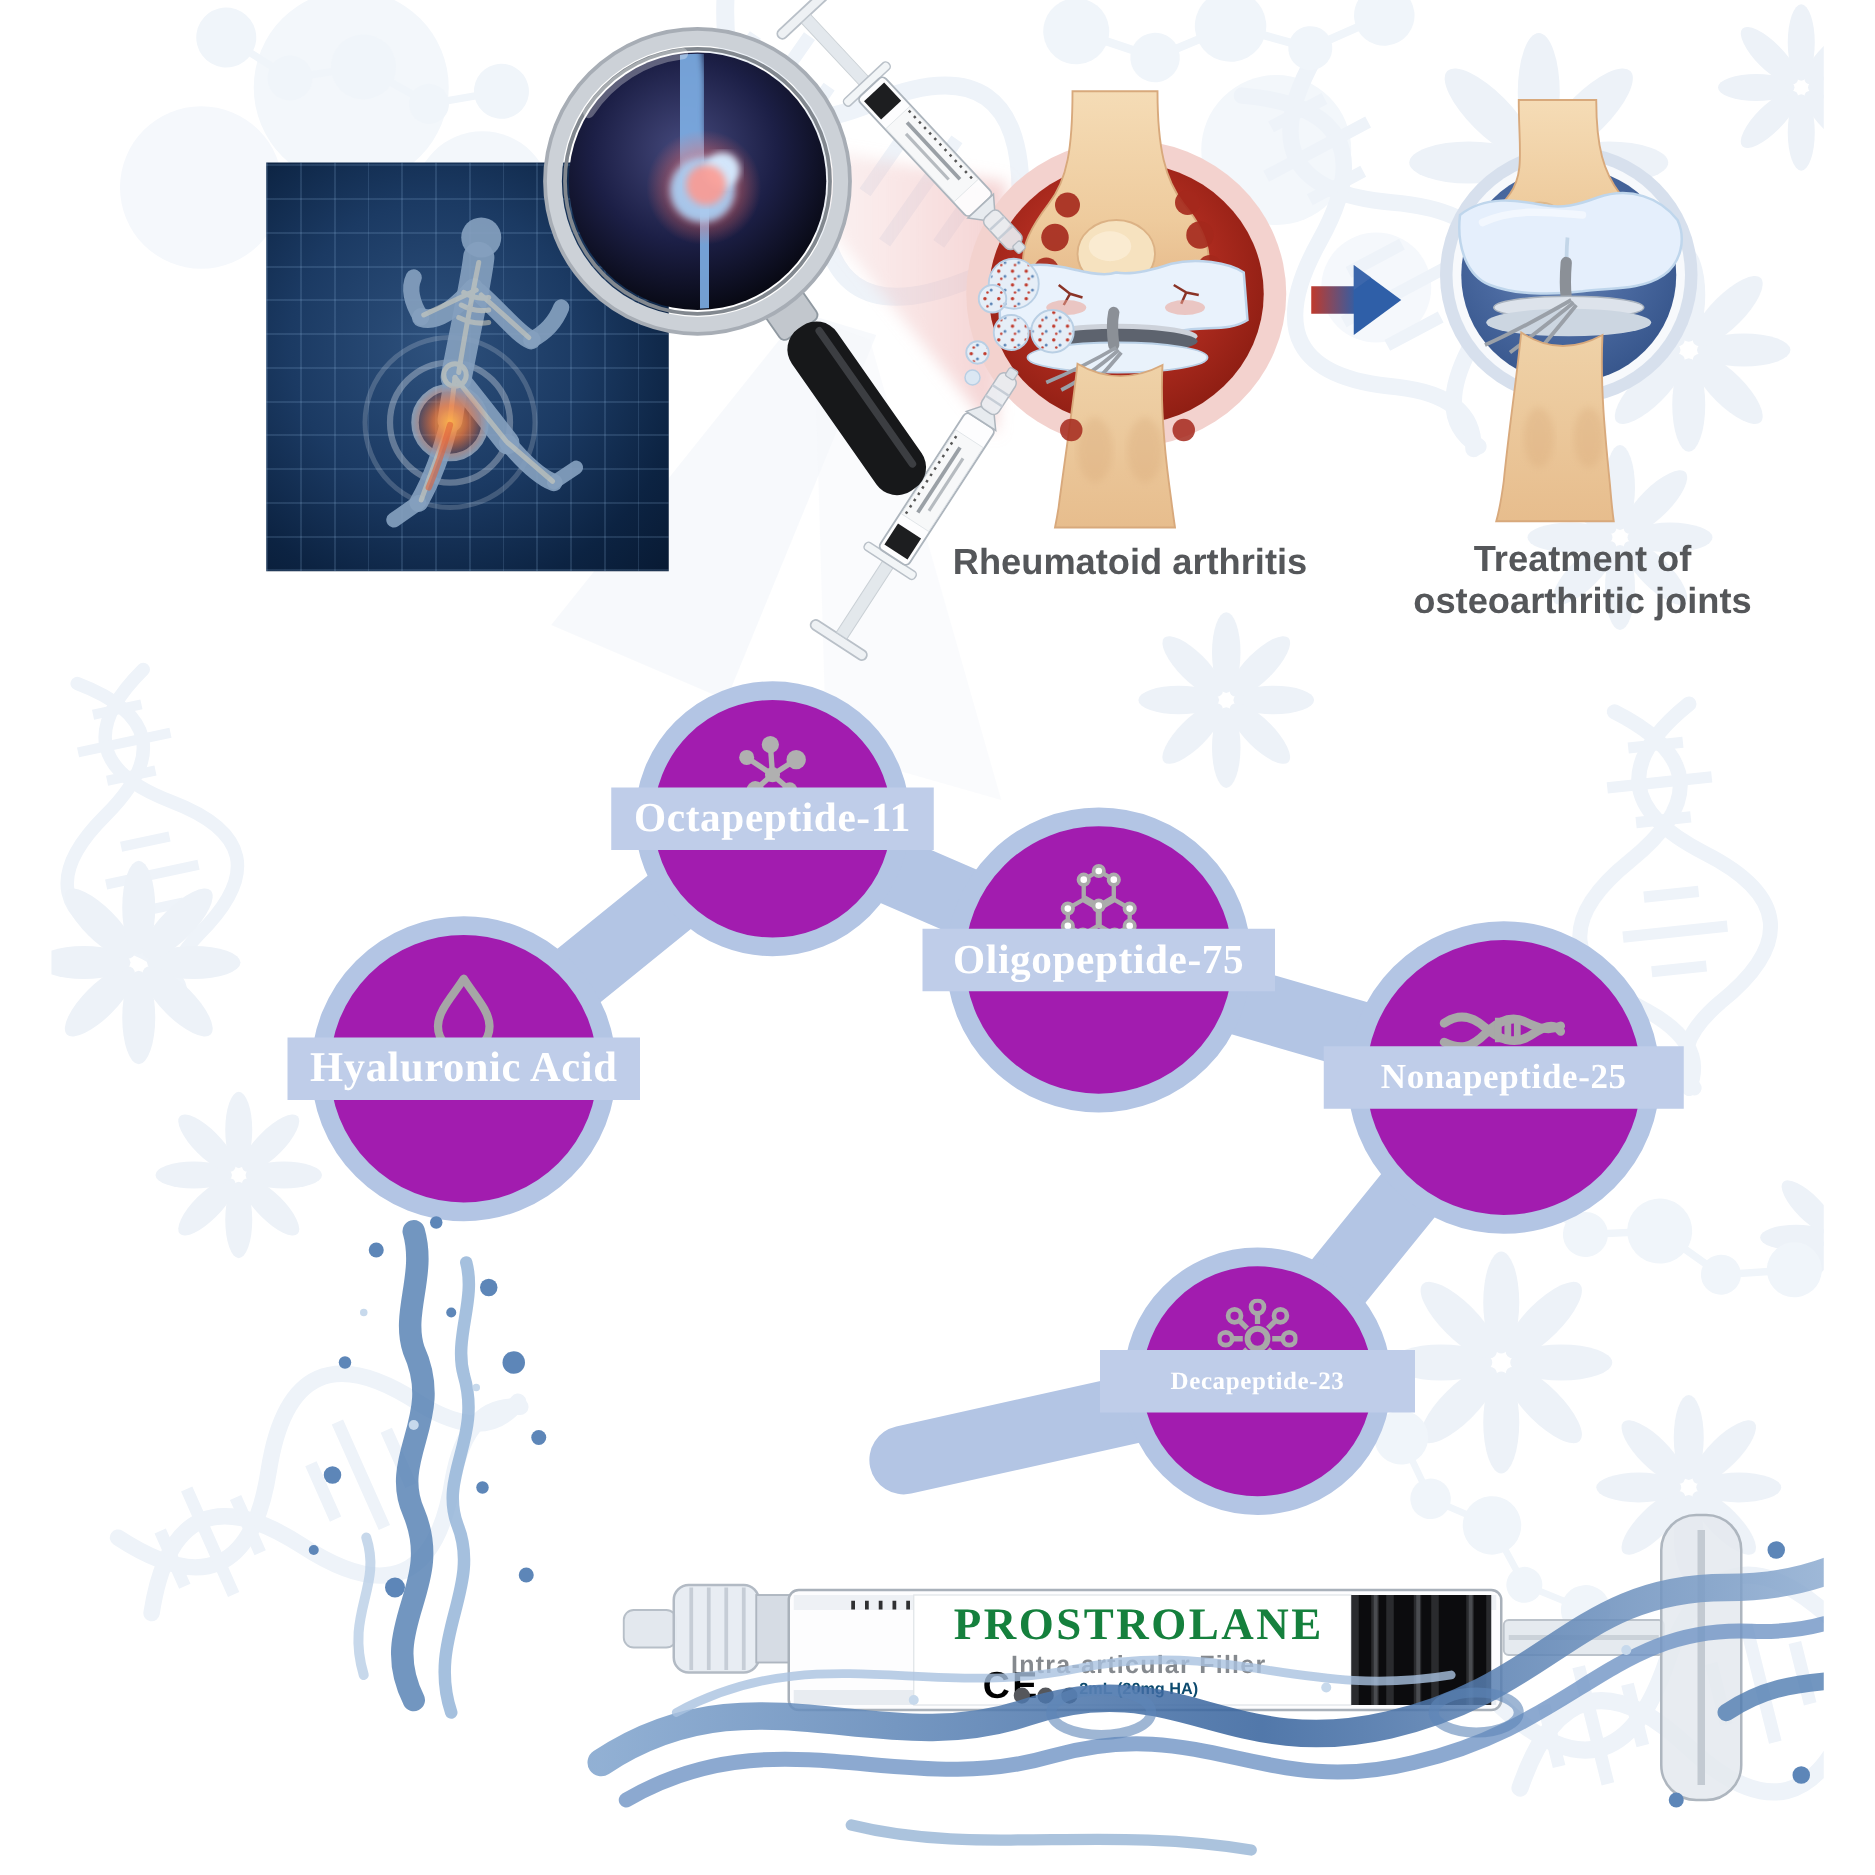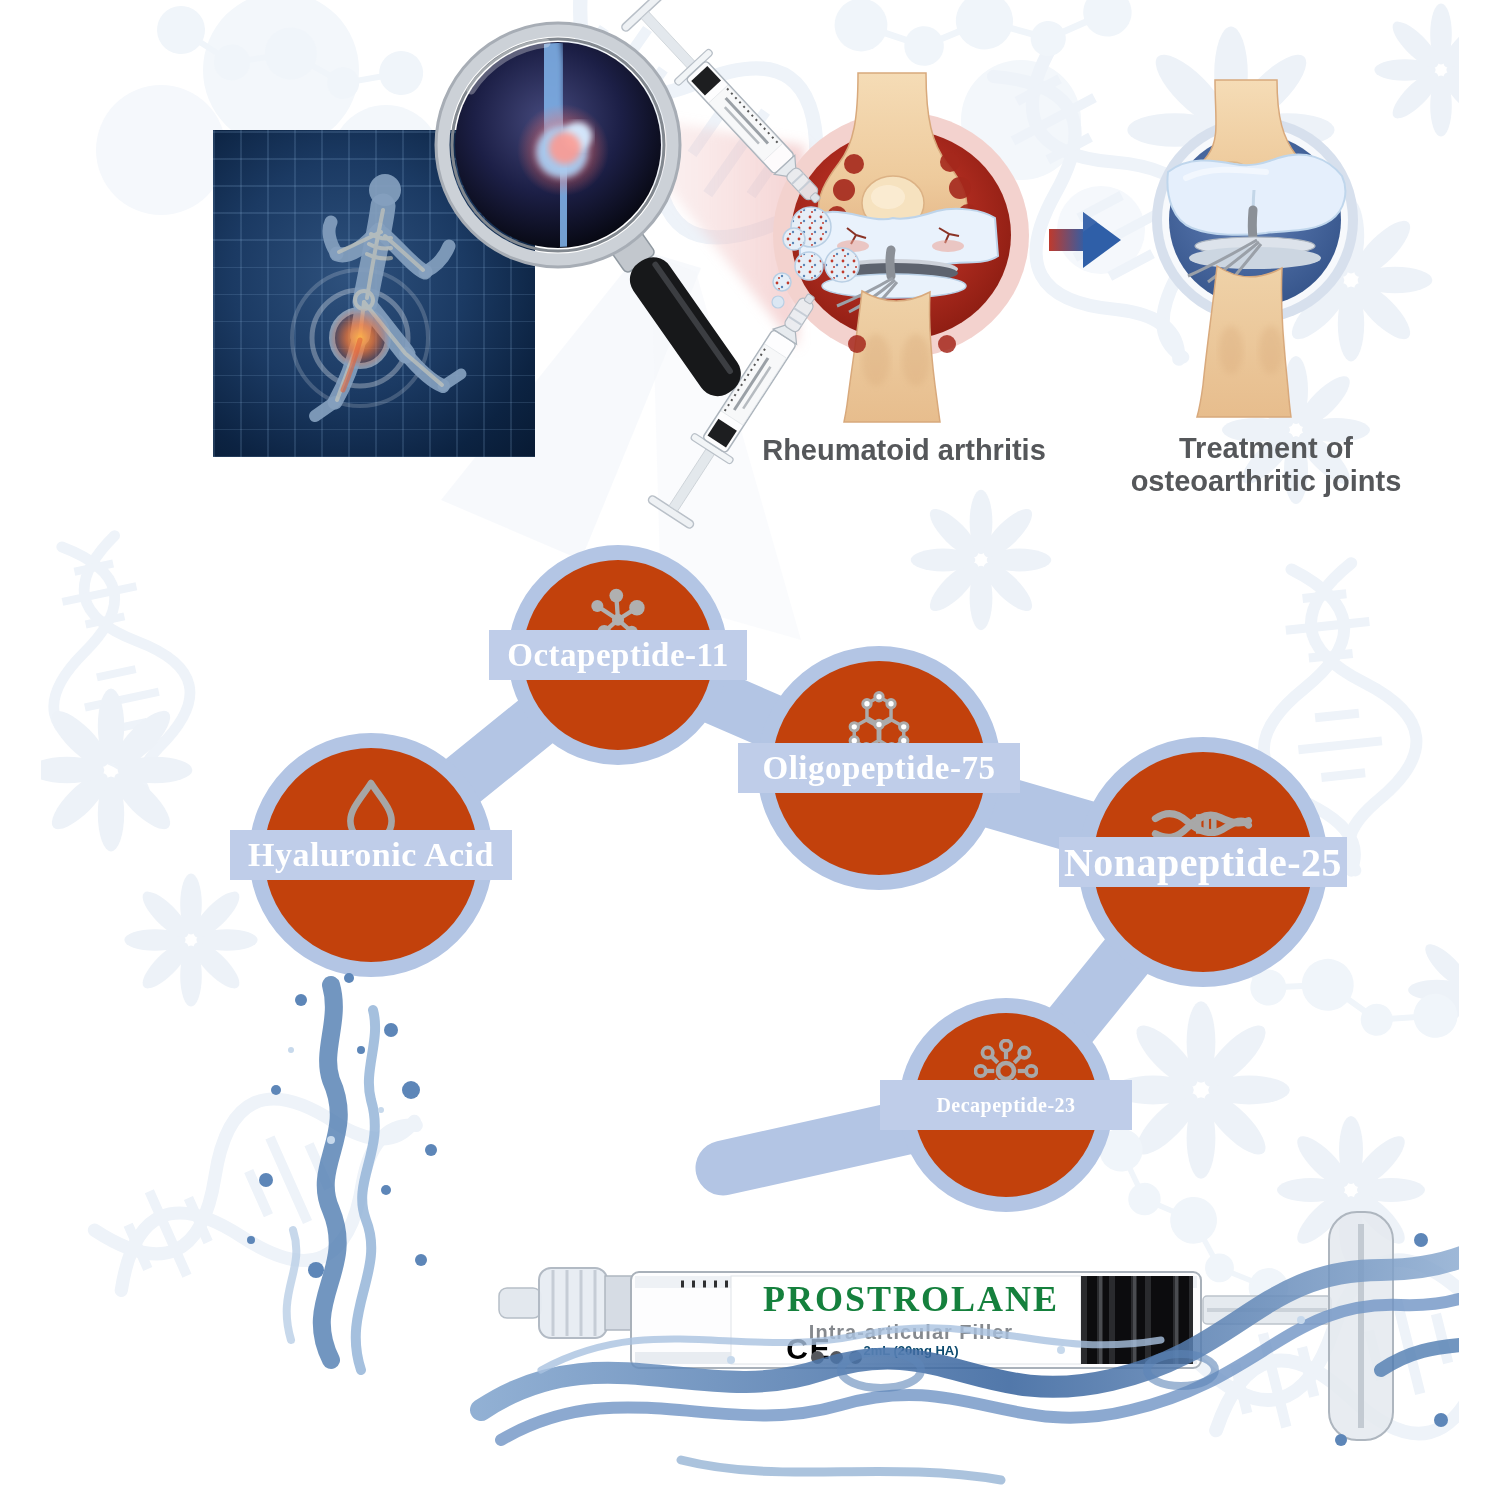--- a/index.html
+++ b/index.html
@@ -18,21 +18,21 @@
 
   
   .caption{position:absolute;z-index:4;color:#55575a;font-weight:700;font-size:29px;
            line-height:1.14;text-align:center;}
   .caption.before{left:713px;top:434px;width:300px;}
   .caption.after{left:1075px;top:432px;width:300px;}
 
   
   .chain-svg{position:absolute;left:0;top:0;z-index:2;}
   .top-art{position:absolute;left:0;top:0;z-index:3;pointer-events:none;}
-  .bubble{position:absolute;z-index:4;border-radius:50%;background:#c2410c;
+  .bubble{position:absolute;z-index:4;border-radius:50%;background:#a21caf;
           border:15px solid #b3c5e4;box-sizing:border-box;text-decoration:underline;}
   .bubble .band{position:absolute;left:-34px;right:-34px;top:50%;transform:translateY(-50%);
           height:50px;background:#bfcde9;display:flex;align-items:center;justify-content:center;}
   .bubble .blabel{font-family:"Liberation Serif",serif;font-weight:700;color:#ffffff;
           letter-spacing:.5px;white-space:nowrap;}
   .bubble .bicon{position:absolute;left:50%;top:14%;transform:translateX(-50%);}
 
   
   .product{position:absolute;left:440px;top:1180px;width:960px;height:300px;z-index:5;}
   .product .ps-text{position:absolute;text-align:center;}
@@ -430,21 +430,21 @@
         <path d="M-44,9 C-32,15 -24,13 -14,3 C-4,-7 6,-11 16,-6 C26,-1 34,1 42,-3"></path>
         <path d="M-44,-5 C-34,-12 -24,-11 -14,-2 C-4,7 8,11 18,5 C28,-1 36,-7 42,1"></path>
       </g>
       <g stroke="#a8a8a8" stroke-width="5">
         <line x1="-4" y1="-9" x2="-4" y2="9"></line>
           <line x1="3" y1="-10" x2="3" y2="10"></line>
         <line x1="10" y1="-9" x2="10" y2="9"></line>
       </g>
     </svg>
     <div class="band">
-      <span class="blabel" style="font-size:40px;">Nonapeptide-25</span>
+      <span class="blabel" style="font-size:28px;">Nonapeptide-25</span>
     </div>
   </div>
 
   <div class="bubble" style="left:858px;top:998px;width:214px;height:214px;">
     <svg class="bicon" width="64" height="64" viewBox="-34 -34 68 68">
       <circle cx="0" cy="0" r="8.5" fill="none" stroke="#a8a8a8" stroke-width="5"></circle>
       <g stroke="#a8a8a8" stroke-width="4.5">
         <line x1="0" y1="-12.5" x2="0" y2="-22"></line>
           <line x1="0" y1="12.5" x2="0" y2="22"></line>
         <line x1="-12.5" y1="0" x2="-22" y2="0"></line>

